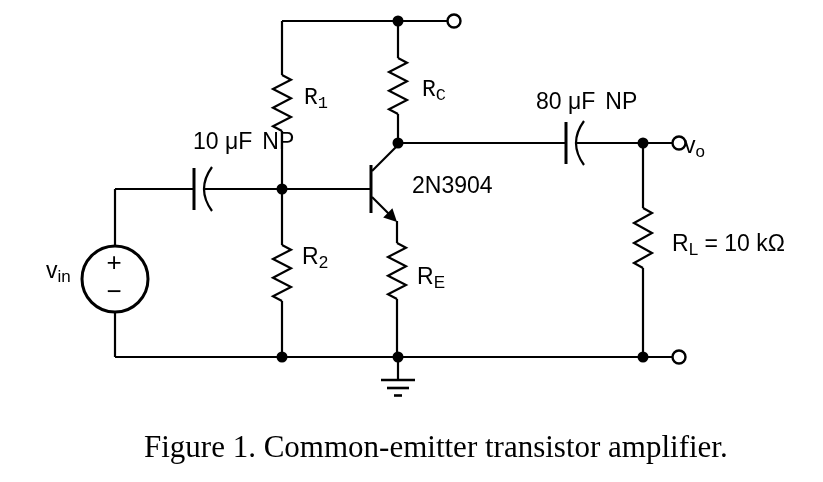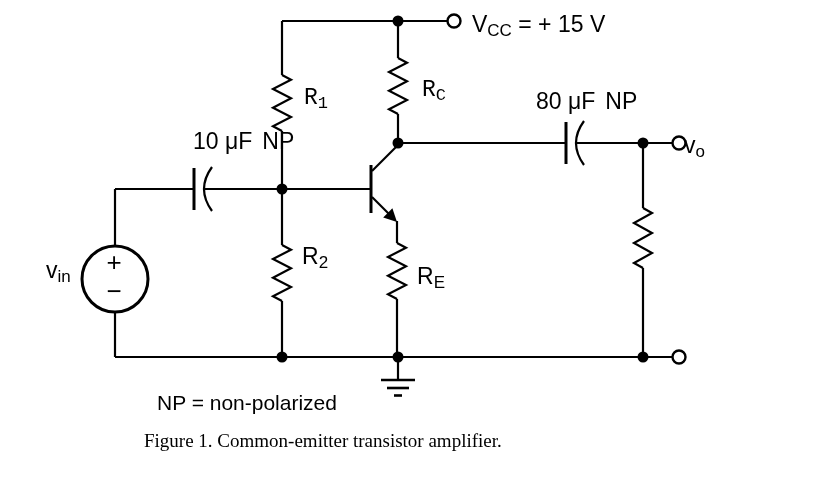--- a/index.html
+++ b/index.html
@@ -22,21 +22,21 @@
   }
   .lbl sub {
     font-size: 17px;
     line-height: 0;
     vertical-align: -0.22em;
   }
   .gap { margin-left: 10px; }
   .note { font-size: 21px; }
   .caption {
     font-family: "Liberation Serif", serif;
-    font-size: 19px;
+    font-size: 31px;
   }
   .wire { stroke: #000000; stroke-width: 2.2; fill: none; }
   .thick { stroke: #000000; stroke-width: 3; fill: none; }
   .gnd { stroke: #000000; stroke-width: 2.6; fill: none; }
   .dot { fill: #000000; stroke: none; }
   .term { fill: #ffffff; stroke: #000000; stroke-width: 2.4; }
   .srcsign { fill: #000000; font-size: 26px; text-anchor: middle; font-family: "Liberation Sans", sans-serif; }
 </style>
 </head>
 <body>
@@ -99,37 +99,37 @@
 
     <circle class="dot" cx="398" cy="21" r="5.5"></circle>
     <circle class="dot" cx="398" cy="143" r="5.5"></circle>
     <circle class="dot" cx="282" cy="189" r="5.5"></circle>
     <circle class="dot" cx="643" cy="143" r="5.5"></circle>
     <circle class="dot" cx="282" cy="357" r="5.5"></circle>
     <circle class="dot" cx="398" cy="357" r="5.5"></circle>
     <circle class="dot" cx="643" cy="357" r="5.5"></circle>
   </svg>
 
-  <div class="lbl" style="left:472px; top:12px;"><span>V</span><sub>CC</sub><span> = + 15 V</span></div>
 
   <div class="lbl" style="left:304px; top:86px;font-family:Liberation Mono, monospace;"><span>R</span><sub>1</sub></div>
 
   <div class="lbl" style="left:422px; top:78px;font-family:Liberation Mono, monospace;"><span>R</span><sub>C</sub></div>
 
   <div class="lbl" style="left:161px; top:129px;margin-left:32px;"><span>10 μF</span><span class="gap">NP</span></div>
 
   <div class="lbl" style="left:536px; top:89px;"><span>80 μF</span><span class="gap">NP</span></div>
 
+  <div class="lbl" style="left:412px; top:173px;">2N3904</div>
 
   <div class="lbl" style="left:684px; top:133px;"><span>v</span><sub>o</sub></div>
 
+  <div class="lbl" style="left:672px; top:231px;"><span>R</span><sub>L</sub><span> = 10 kΩ</span></div>
 
   <div class="lbl" style="left:302px; top:244px;"><span>R</span><sub>2</sub></div>
 
   <div class="lbl" style="left:417px; top:264px;"><span>R</span><sub>E</sub></div>
 
   <div class="lbl" style="left:46px; top:258px;"><span>v</span><sub>in</sub></div>
 
-  <div class="lbl note" style="left:157px; top:392px;">NP = non-polarized</div>
 
   <div class="lbl caption" style="left:144px; top:431px;">Figure 1. Common-emitter transistor amplifier.</div>
 
 </div>
 
 </body></html>

